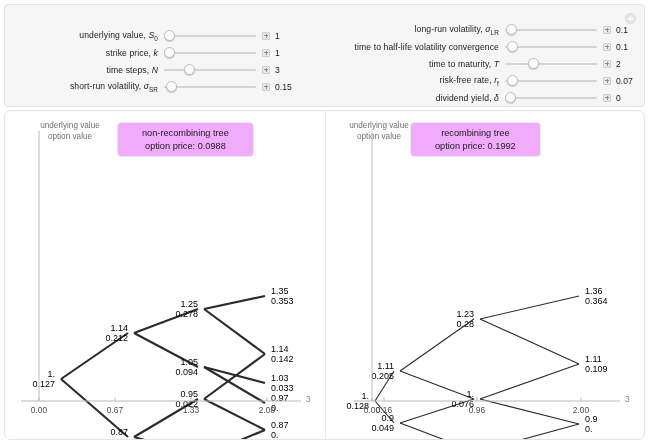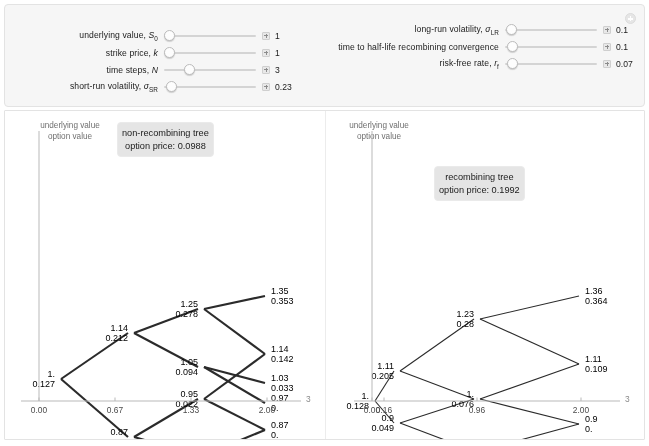--- a/index.html
+++ b/index.html
@@ -67,33 +67,33 @@
     border-radius:50%;background:#e6e6e6;border:1px solid #dcdcdc;
     box-sizing:border-box;
   }
   .gear::before,.gear::after{content:"";position:absolute;background:#ffffff;}
   .gear::before{left:2px;top:4px;width:5px;height:1.5px;}
   .gear::after{left:3.7px;top:2.2px;width:1.5px;height:5px;}
 
   
   .plots{
     position:absolute;left:4px;top:110px;width:641px;height:330px;
-    background:#ffffff;border:1px solid #e3e3e3;border-radius:1px;
+    background:#ffffff;border:1px solid #e3e3e3;border-radius:7px;
     box-sizing:border-box;
   }
   .panel{position:absolute;top:0;height:328px;}
   .panel.left{left:0;width:320px;}
   .panel.right{left:320px;width:319px;border-left:1px solid #ececec;}
   .axis-caption{
     position:absolute;font-size:8.2px;color:#707070;line-height:10.5px;
     text-align:center;white-space:nowrap;
   }
   .titlebox{
-    position:absolute;background:#e5e5e5;border:1px solid #eaeaea;
-    border-radius:4px;padding:4px 4px;font-size:9.2px;color:#1a1a1a;
+    position:absolute;background:#f0abfc;border:1px solid #eaeaea;
+    border-radius:4px;padding:4px 24px;font-size:9.2px;color:#1a1a1a;
     line-height:12.5px;text-align:center;white-space:nowrap;
   }
   .svgwrap{position:absolute;left:0;top:0;width:100%;height:100%;}
   svg{display:block;}
   .nlabel{font-family:"Liberation Sans", sans-serif;font-size:9px;fill:#000;}
   .nlabel.r{text-anchor:end;}
   .nlabel.l{text-anchor:start;}
   .ticktxt{font-family:"Liberation Sans", sans-serif;font-size:8.4px;fill:#4a4a4a;text-anchor:middle;}
   .endtxt{font-family:"Liberation Sans", sans-serif;font-size:8.4px;fill:#8a8a8a;text-anchor:start;}
 </style>
@@ -131,50 +131,68 @@
           <div class="plusbox"></div>
           <div class="ctrl-value">3</div>
         </div>
         <div class="ctrl-row">
           <div class="ctrl-label">short-run volatility, <span class="it">σ</span><sub>SR</sub></div>
           <div class="slider">
             <div class="track"></div>
             <div class="knob" style="left: 2.43px;"></div>
           </div>
           <div class="plusbox"></div>
-          <div class="ctrl-value">0.23</div>
+          <div class="ctrl-value">0.15</div>
         </div>
       </div>
     <div class="ctrl-col right" id="ctrl-right" style="padding-top:16px;">
         <div class="ctrl-row">
           <div class="ctrl-label">long-run volatility, <span class="it">σ</span><sub>LR</sub></div>
           <div class="slider">
             <div class="track"></div>
             <div class="knob" style="left: 0.81px;"></div>
           </div>
           <div class="plusbox"></div>
           <div class="ctrl-value">0.1</div>
         </div>
         <div class="ctrl-row">
-          <div class="ctrl-label">time to half-life recombining convergence</div>
+          <div class="ctrl-label">time to half-life volatility convergence</div>
           <div class="slider">
             <div class="track"></div>
             <div class="knob" style="left: 1.62px;"></div>
           </div>
           <div class="plusbox"></div>
           <div class="ctrl-value">0.1</div>
         </div>
         <div class="ctrl-row">
+          <div class="ctrl-label">time to maturity, <span class="it">T</span></div>
+          <div class="slider">
+            <div class="track"></div>
+            <div class="knob" style="left: 22.68px;"></div>
+          </div>
+          <div class="plusbox"></div>
+          <div class="ctrl-value">2</div>
+        </div>
+        <div class="ctrl-row">
           <div class="ctrl-label">risk-free rate, <span class="it">r<sub>f</sub></span></div>
           <div class="slider">
             <div class="track"></div>
             <div class="knob" style="left: 1.62px;"></div>
           </div>
           <div class="plusbox"></div>
           <div class="ctrl-value">0.07</div>
+        </div>
+        <div class="ctrl-row">
+          <div class="ctrl-label">dividend yield, <span class="it">δ</span></div>
+          <div class="slider">
+            <div class="track"></div>
+            <div class="knob" style="left: 0px;"></div>
+          </div>
+          <div class="plusbox"></div>
+          <div class="ctrl-value">0</div>
         </div>
       </div>
     <div class="gear"></div>
   </div>
 
   <div class="plots">
 
     <div class="panel left">
       <div class="axis-caption" style="left:20px;top:10px;width:90px;">
         <div>underlying value</div>
@@ -265,21 +283,21 @@
             <text x="301" y="291" class="endtxt">3</text>
           </svg>
       </div>
     </div>
 
     <div class="panel right">
       <div class="axis-caption" style="left:8px;top:10px;width:90px;">
         <div>underlying value</div>
         <div>option value</div>
       </div>
-      <div class="titlebox" style="left:108px;top:11px;margin-top:44px;">
+      <div class="titlebox" style="left:84px;top:11px;">
         <div>recombining tree</div>
         <div>option price: 0.1992</div>
       </div>
       <div class="svgwrap">
         <svg id="svg-right" width="319" height="328" viewBox="0 0 319 328">
             <line x1="49" y1="290" x2="68" y2="260" stroke="#2b2b2b" stroke-width="1.1"></line>
             <line x1="49" y1="290" x2="68" y2="312" stroke="#2b2b2b" stroke-width="1.1"></line>
             <line x1="74" y1="260" x2="148" y2="208" stroke="#2b2b2b" stroke-width="1.1"></line>
             <line x1="74" y1="260" x2="148" y2="288" stroke="#2b2b2b" stroke-width="1.1"></line>
             <line x1="74" y1="312" x2="148" y2="288" stroke="#2b2b2b" stroke-width="1.1"></line>

